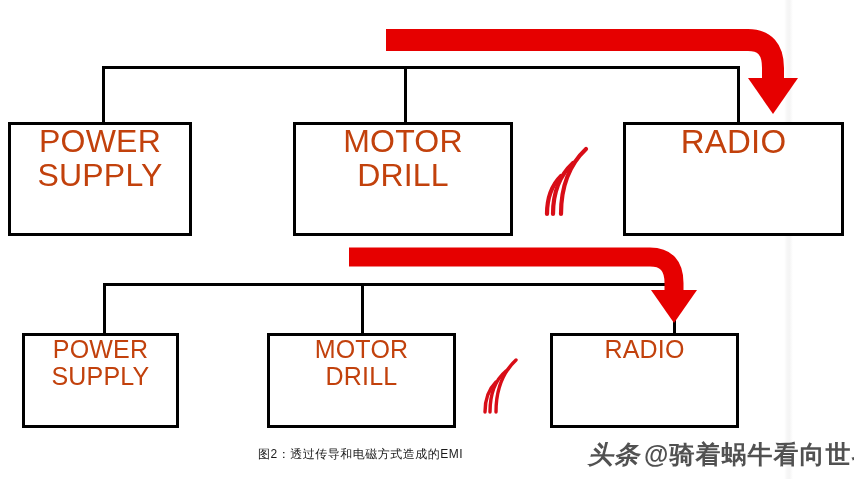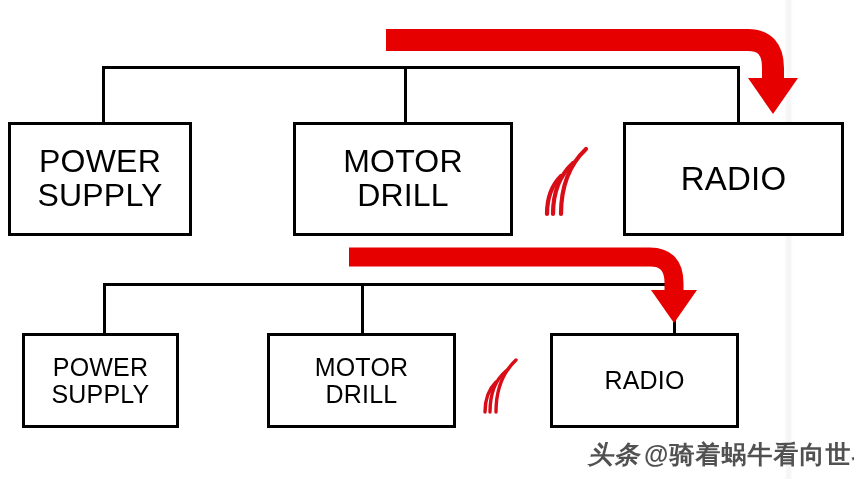--- a/index.html
+++ b/index.html
@@ -31,22 +31,21 @@
     pointer-events: none;
   }
   .node {
     position: absolute;
     box-sizing: border-box;
     background: #ffffff;
     border: 3px solid #000000;
     display: flex;
     flex-direction: column;
     align-items: center;
-    justify-content: center;
-    color: #000000;
+    color: #c2410c;
     line-height: 1.06;
     letter-spacing: 0.2px;
     white-space: nowrap;
   }
   .node .ln { display: block; }
   .wire {
     position: absolute;
     background: #000000;
   }
   .wire-h { height: 3px; }
@@ -145,18 +144,19 @@
     </svg>
   </div>
 
   <div class="arrow-wrap" style="left:343px; top:243px; width:360px; height:86px;">
     <svg width="360" height="86" viewBox="0 0 360 86" fill="none">
       <path d="M6 14 L 307 14 Q 331 14, 331 40 L 331 52" stroke="#E60000" stroke-width="19" stroke-linecap="butt" fill="none"></path>
       <path d="M331 80 L 308 47 L 354 47 Z" fill="#E60000"></path>
     </svg>
   </div>
 
+  <div class="caption" style="left:258px; top:446px;">图2：透过传导和电磁方式造成的EMI</div>
 
   <div class="watermark" style="left:588px; top:438px;">
     <span class="wm-brand">头条</span><span>@骑着蜗牛看向世界</span>
   </div>
 
 </div>
 
 </body></html>

